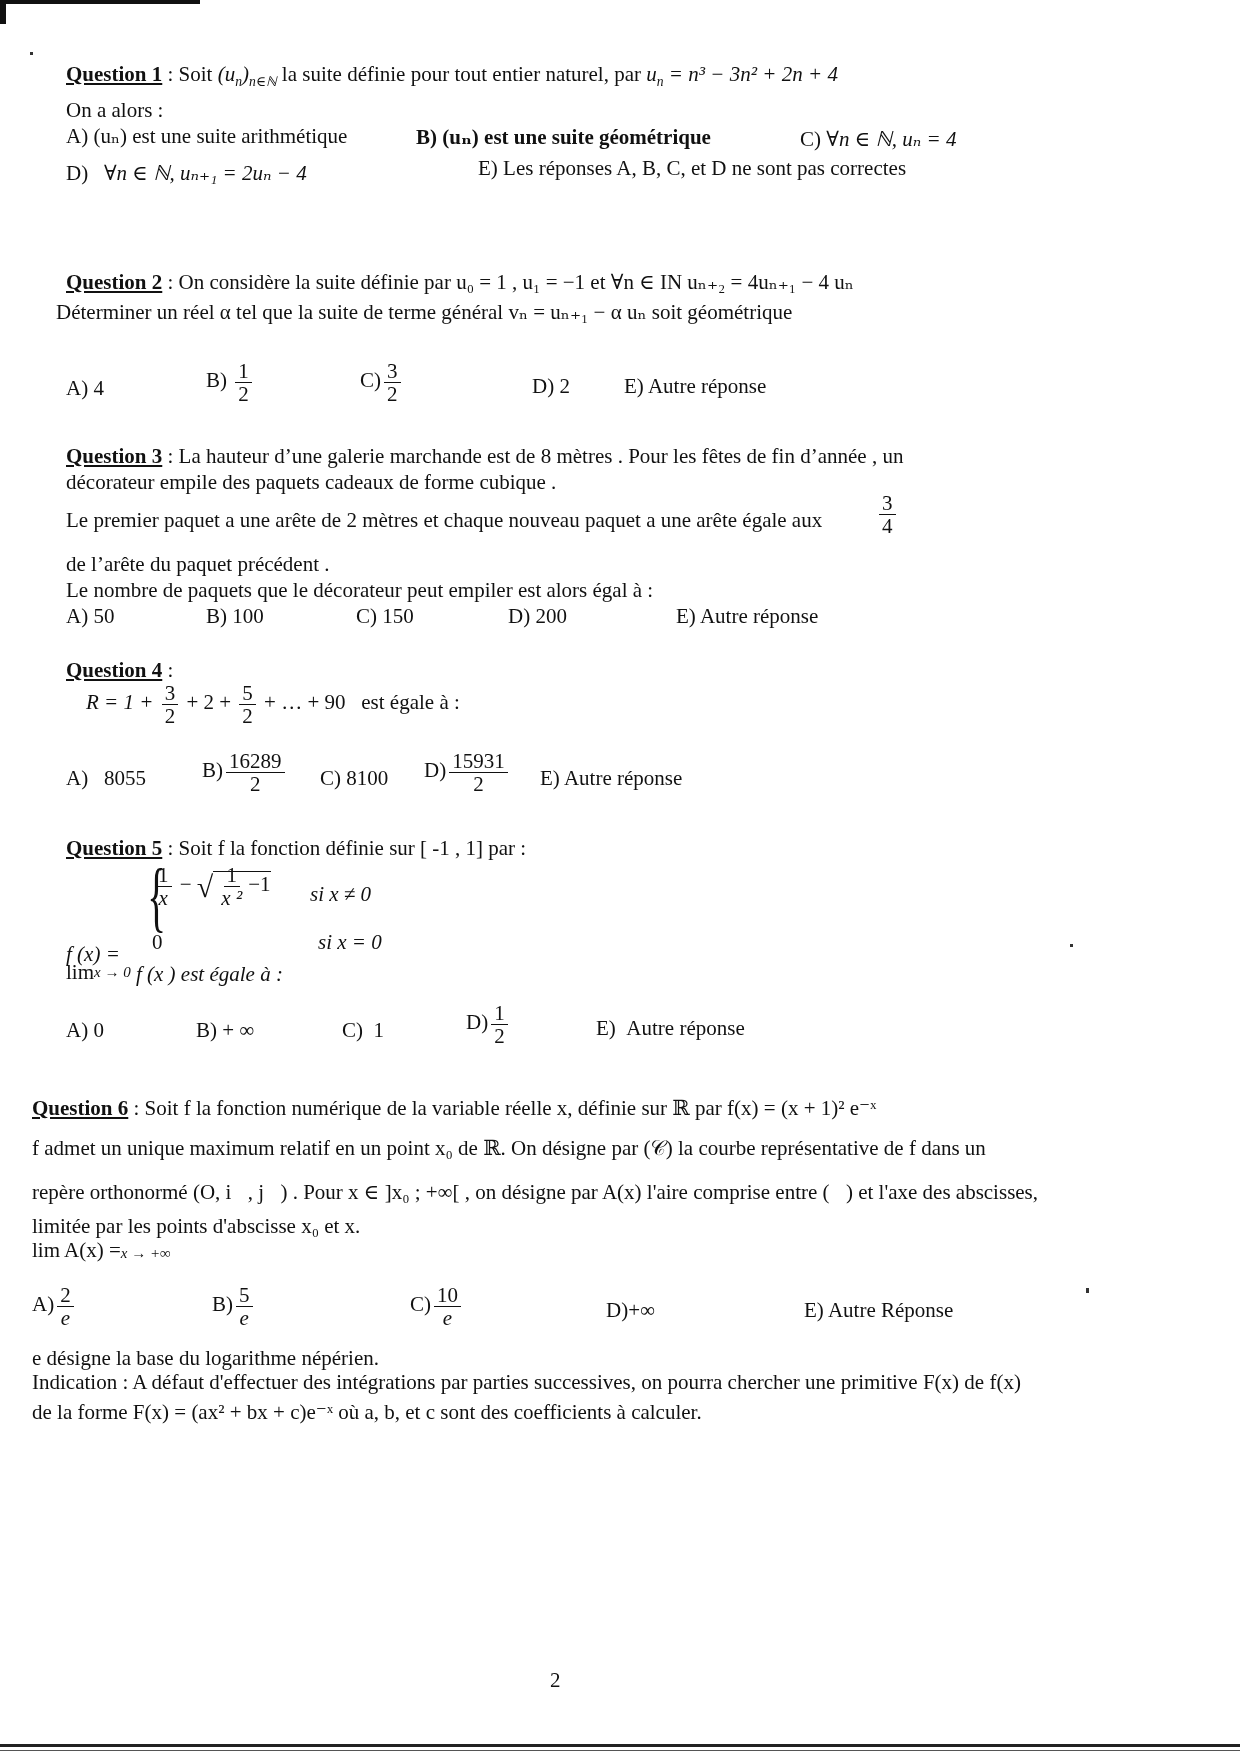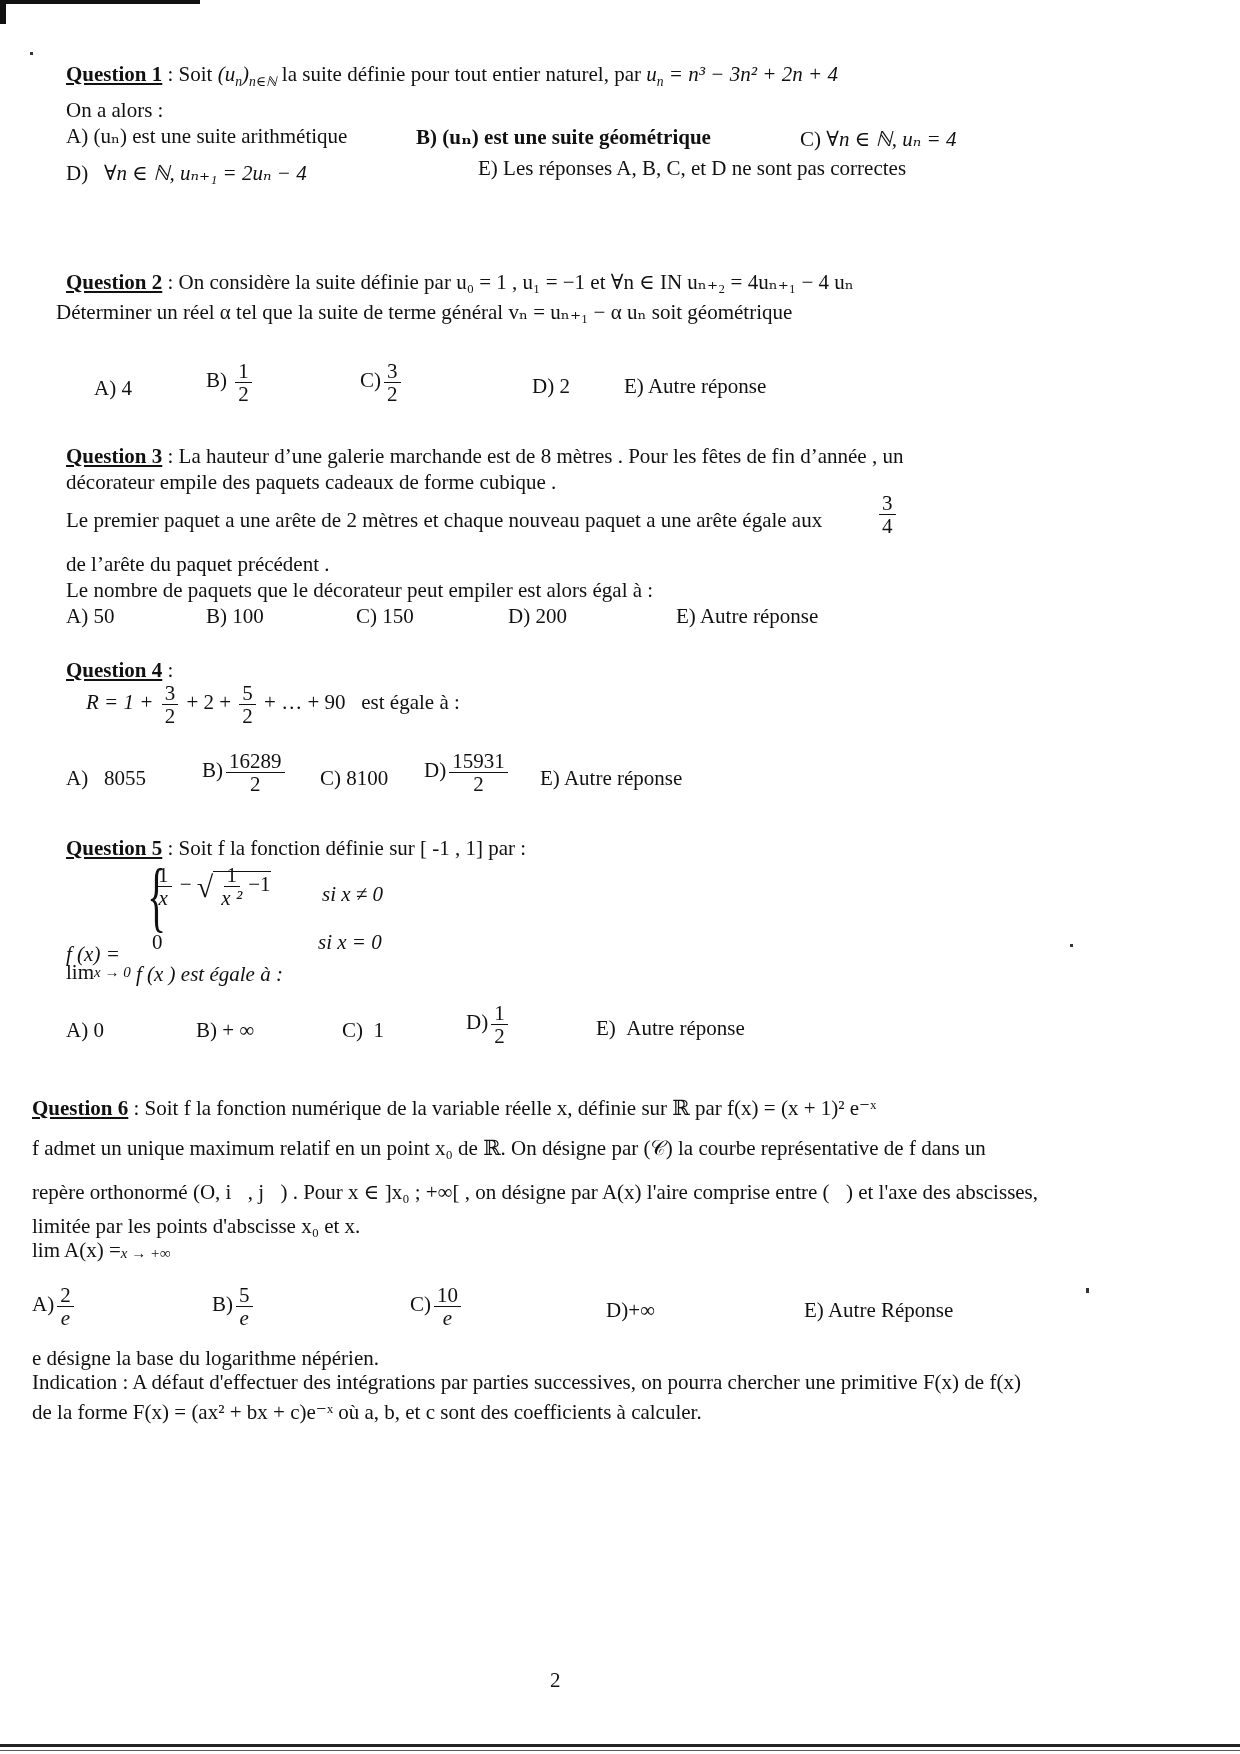--- a/index.html
+++ b/index.html
@@ -38,21 +38,21 @@
 <div class="abs" style="left:66px; top:124px;"><span>A)</span> <span>(uₙ) est une suite arithmétique</span></div>
 <div class="abs" style="left:416px; top:124px;font-weight:bold;"><span>B)</span> <span>(uₙ) est une suite géométrique</span></div>
 <div class="abs" style="left:800px; top:124px;"><span>C)</span> <span class="i">∀n ∈ ℕ, uₙ = 4</span></div>
 <div class="abs" style="left:66px; top:158px;"><span>D)</span>&nbsp;&nbsp;&nbsp;<span class="i">∀n ∈ ℕ, uₙ₊₁ = 2uₙ − 4</span></div>
 <div class="abs" style="left:478px; top:156px;"><span>E)</span> <span>Les réponses A, B, C, et D ne sont pas correctes</span></div>
 
 <div class="abs" style="left:66px; top:270px;">
   <span class="qtitle">Question 2</span><span> : On considère la suite définie par  u₀ = 1 , u₁ = −1 et  ∀n ∈ IN  uₙ₊₂ = 4uₙ₊₁ − 4 uₙ</span>
 </div>
 <div class="abs" style="left:56px; top:300px;">Déterminer un réel  α  tel que la suite de terme général vₙ = uₙ₊₁ − α uₙ  soit géométrique</div>
-<div class="abs" style="left:66px; top:376px;margin-left:28px;"><span>A)</span> <span>4</span></div>
+<div class="abs" style="left:66px; top:376px;"><span>A)</span> <span>4</span></div>
 <div class="abs" style="left:206px; top:360px;"><span>B)</span> <span class="frac">
       <span class="num">1</span>
       <span class="den">2</span>
     </span></div>
 <div class="abs" style="left:360px; top:360px;"><span>C)</span><span class="frac">
       <span class="num">3</span>
       <span class="den">2</span>
     </span></div>
 <div class="abs" style="left:532px; top:374px;"><span>D)</span> <span>2</span></div>
 <div class="abs" style="left:624px; top:374px;"><span>E)</span> <span>Autre réponse</span></div>
@@ -112,21 +112,21 @@
   <span class="frac">
       <span class="num">1</span>
       <span class="den i">x</span>
     </span>
   <span>−</span>
   <span style="font-size:30px; vertical-align:middle;">√</span><span class="sqrt"><span class="frac">
         <span class="num">1</span>
         <span class="den i">x ²</span>
       </span><span>−1</span></span>
 </div>
-<div class="abs" style="left:310px; top:882px;margin-left:12px;"><span class="i">si   x  ≠  0</span></div>
+<div class="abs" style="left:310px; top:882px;"><span class="i">si   x  ≠  0</span></div>
 <div class="abs" style="left:152px; top:930px;">0</div>
 <div class="abs" style="left:318px; top:930px;"><span class="i">si    x  =  0</span></div>
 <div class="abs" style="left:66px; top:962px;">
   <span class="lim">
       <span>lim</span>
       <span class="under i">x → 0</span>
     </span><span class="i"> f (x ) est égale à :</span>
 </div>
 <div class="abs" style="left:66px; top:1018px;"><span>A)</span> <span>0</span></div>
 <div class="abs" style="left:196px; top:1018px;"><span>B)</span> <span>+ ∞</span></div>

